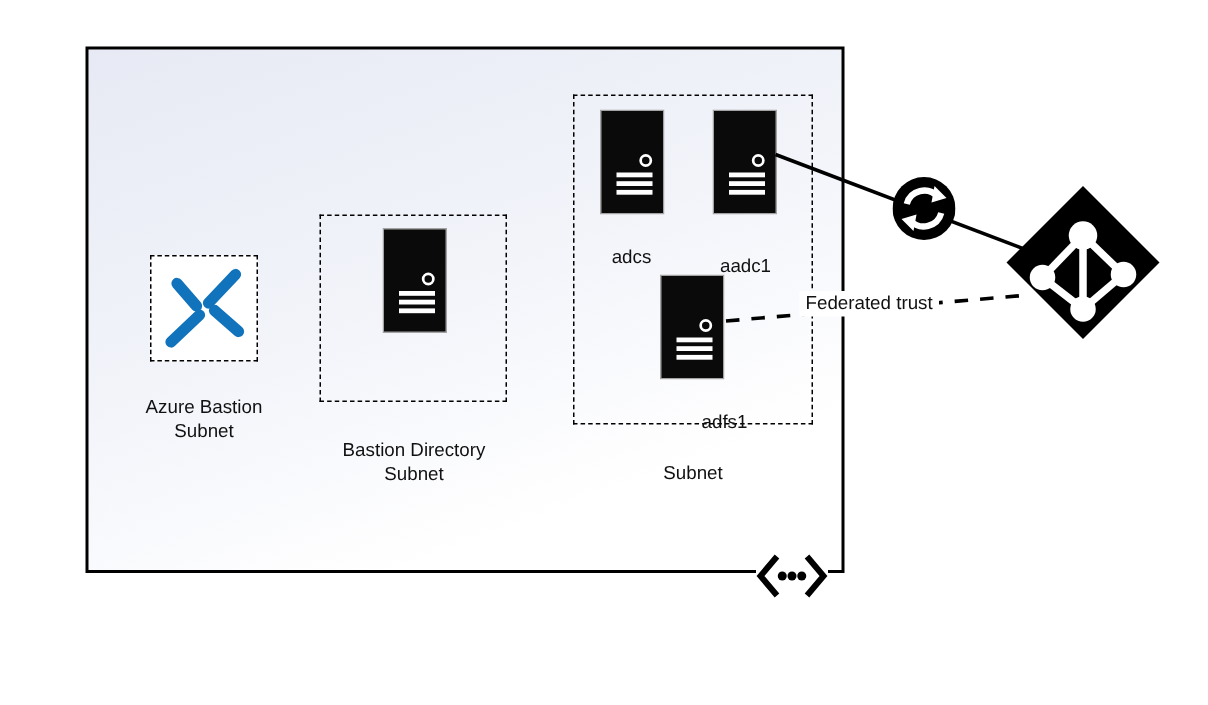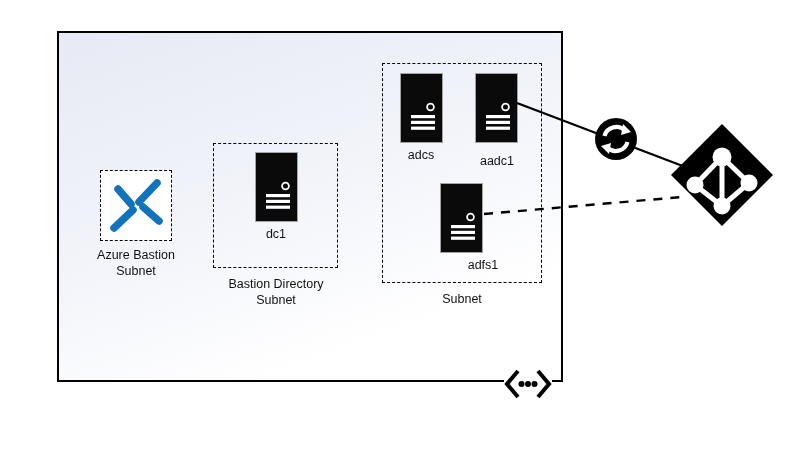--- a/index.html
+++ b/index.html
@@ -12,21 +12,21 @@
     border:2px solid #000;
     background:linear-gradient(160deg, var(--vnet-fill-top) 0%, #f2f4fa 45%, #ffffff 80%);
   }
   .subnet-box{
     position:absolute;border:1.5px dashed #000;background:transparent;box-sizing:border-box;
   }
   .subnet-box.bastion{left:100px;top:170px;width:72px;height:71px;background:#fff;}
   .subnet-box.ad{left:213px;top:143px;width:125px;height:125px;}
   .subnet-box.shared{left:382px;top:63px;width:160px;height:220px;}
   .dlabel{
-    position:absolute;text-align:center;font-size:12.5px;line-height:15.5px;color:#111;
+    position:absolute;text-align:center;font-size:12.5px;line-height:15.5px;color:#111;margin-top:16px;
   }
   .icon-abs{position:absolute;}
   .connectors{position:absolute;left:0;top:0;width:805px;height:470px;pointer-events:none;}
   .fed-label{
     position:absolute;left:533px;top:194px;background:#fff;padding:1px 4px;
     font-size:12.5px;line-height:15px;white-space:nowrap;
   }
   .vnet-glyph-wrap{
     position:absolute;left:504px;top:368px;width:48px;height:32px;background:#fff;
     display:flex;align-items:center;justify-content:center;
@@ -55,21 +55,20 @@
 
   <div class="subnet-box ad"></div>
   <svg class="icon-abs" style="left:255px;top:152px" width="43" height="70" viewBox="0 0 43 70">
     <rect x="0.5" y="0.5" width="42" height="69" fill="#0a0a0a" stroke="#a3a3a3" stroke-width="1"></rect>
     <circle cx="30.5" cy="34" r="3.4" fill="none" stroke="#fff" stroke-width="1.8"></circle>
     <rect x="11" y="42" width="24" height="3.2" fill="#fff"></rect>
     <rect x="11" y="47.8" width="24" height="3.2" fill="#fff"></rect>
     <rect x="11" y="53.6" width="24" height="3.2" fill="#fff"></rect>
   </svg>
   <div class="dlabel" style="left:216px;top:227px;width:120px">
-    <div>dc1</div>
   </div>
   <div class="dlabel" style="left:206px;top:277px;width:140px">
     <div>Bastion Directory</div>
     <div>Subnet</div>
   </div>
 
   <div class="subnet-box shared"></div>
   <svg class="icon-abs" style="left:400px;top:73px" width="43" height="70" viewBox="0 0 43 70">
     <rect x="0.5" y="0.5" width="42" height="69" fill="#0a0a0a" stroke="#a3a3a3" stroke-width="1"></rect>
     <circle cx="30.5" cy="34" r="3.4" fill="none" stroke="#fff" stroke-width="1.8"></circle>
@@ -105,20 +104,21 @@
 
   <div class="dlabel" style="left:392px;top:292px;width:140px">
     <div>Subnet</div>
   </div>
 
   <svg class="connectors">
     <line x1="517" y1="103" x2="688" y2="168" stroke="#000" stroke-width="2.4"></line>
     <line x1="484" y1="214" x2="682" y2="197" stroke="#000" stroke-width="2.4" stroke-dasharray="9 8"></line>
   </svg>
 
+  <div class="fed-label">Federated trust</div>
 
   <svg class="icon-abs" style="left:595px;top:118px" width="42" height="42" viewBox="0 0 42 42">
     <circle cx="21" cy="21" r="21" fill="#000"></circle>
     <path d="M 9.5 18 A 12 12 0 0 1 30 13" fill="none" stroke="#fff" stroke-width="4.2"></path>
     <polygon points="28,6 36,14 26,17" fill="#fff"></polygon>
     <path d="M 32.5 24 A 12 12 0 0 1 12 29" fill="none" stroke="#fff" stroke-width="4.2"></path>
     <polygon points="14,36 6,28 16,25" fill="#fff"></polygon>
   </svg>
 
   <svg class="icon-abs" style="left:670px;top:123px" width="104" height="104" viewBox="0 0 104 104">

